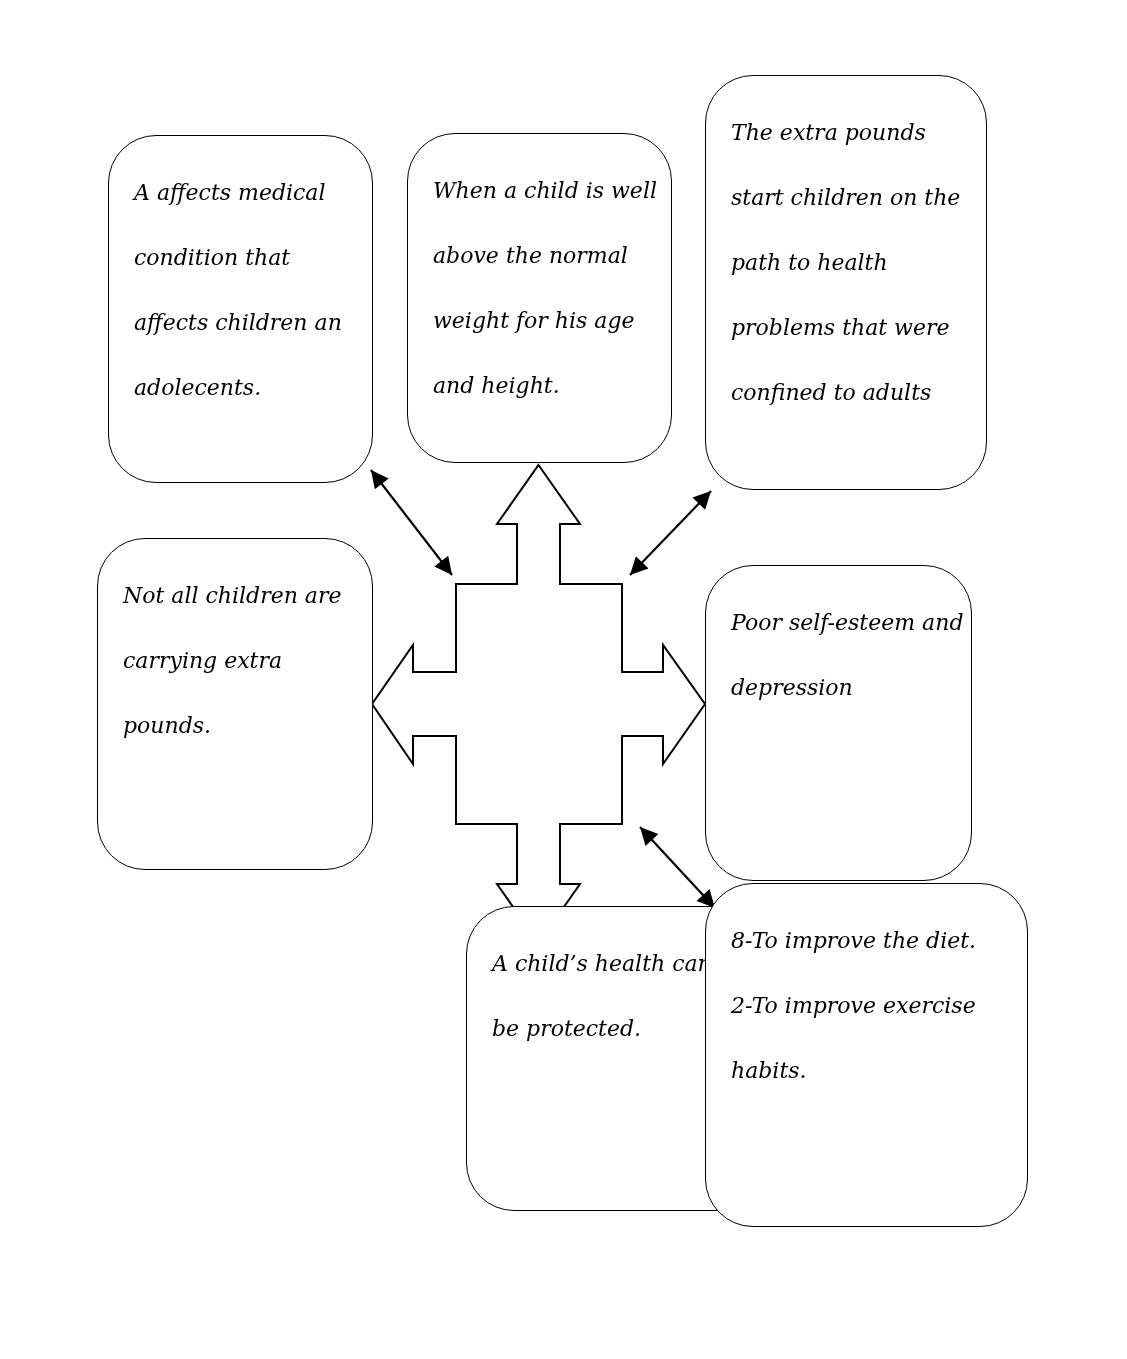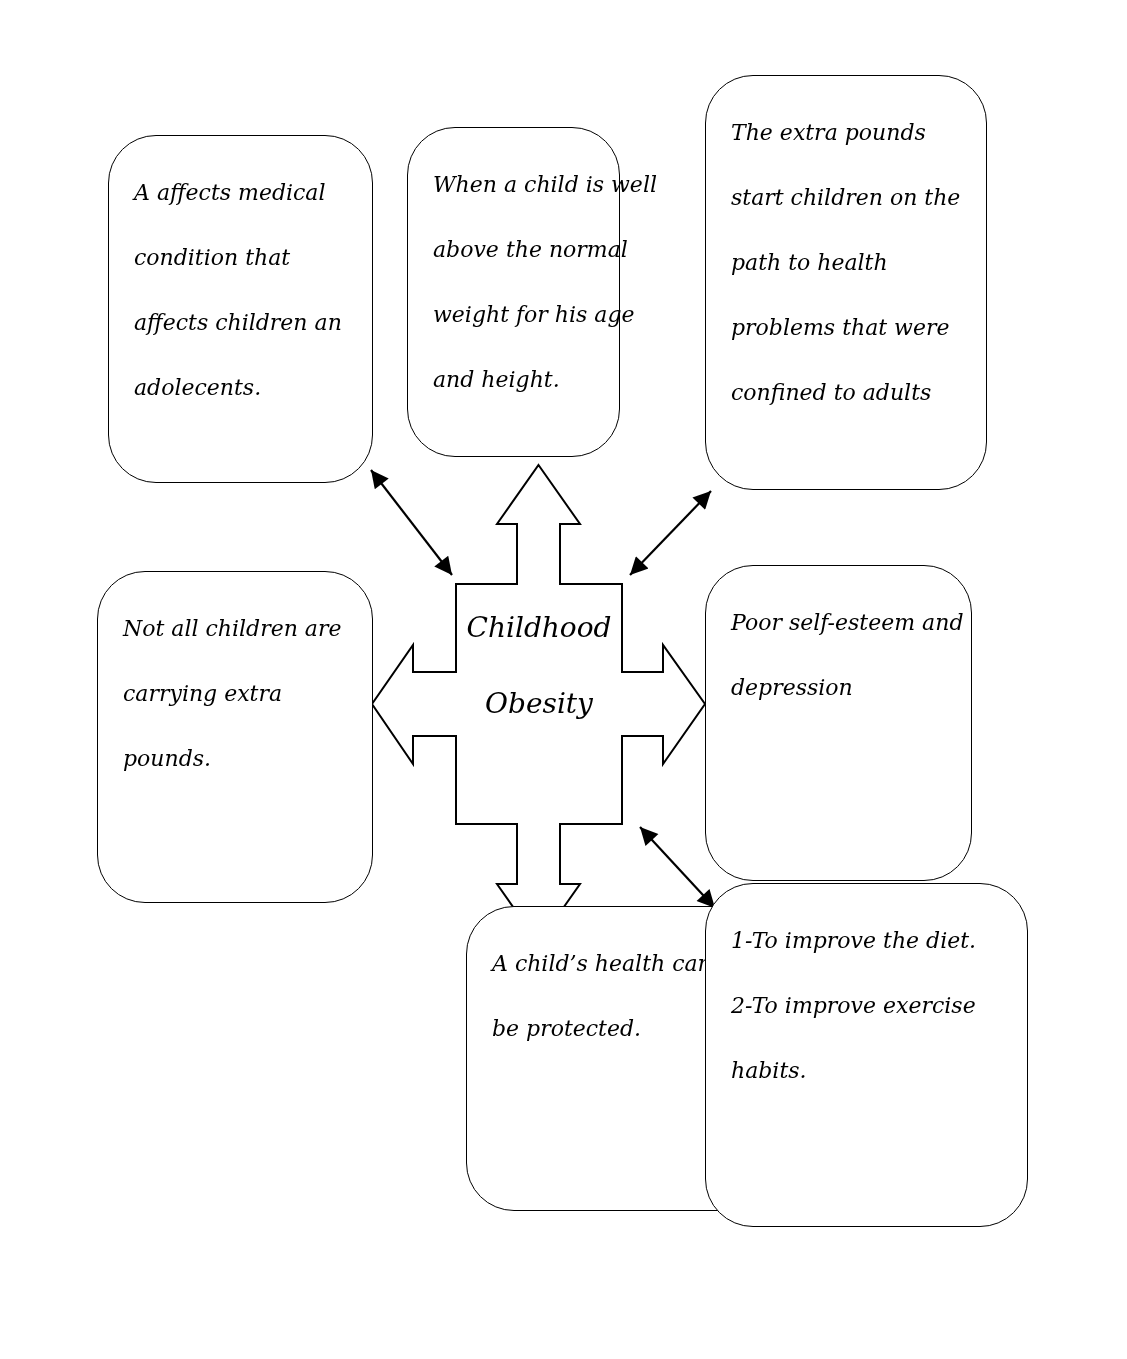--- a/index.html
+++ b/index.html
@@ -32,23 +32,23 @@
     padding: 24px 18px 28px 25px;
   }
   .node-text {
     font-style: italic;
     font-size: 22px;
     line-height: 65px;
     white-space: pre;
     color: #000000;
   }
   .node-tl { left: 108px; top: 135px; width: 265px; height: 348px; }
-  .node-tc { left: 407px; top: 127px; width: 213px; height: 330px; }
+  .node-tc { left: 407px; top: 133px; width: 265px; height: 330px; }
   .node-tr { left: 705px; top:  75px; width: 282px; height: 415px; }
-  .node-ml { left:  97px; top: 538px; width: 276px; height: 332px; margin-top: 33px; }
+  .node-ml { left:  97px; top: 538px; width: 276px; height: 332px; }
   .node-mr { left: 705px; top: 565px; width: 267px; height: 316px; }
   .node-bc { left: 422px; top: 906px; width: 305px; height: 305px; margin-left: 44px; }
   .node-br { left: 705px; top: 883px; width: 323px; height: 344px; }
   .center-label {
     position: absolute;
     left: 456px;
     top: 584px;
     width: 166px;
     height: 240px;
     display: flex;
@@ -115,21 +115,19 @@
     <div class="node-text">Poor self-esteem and
 depression</div>
   </div>
 
   <div class="node node-bc">
     <div class="node-text">A child’s health can
 be protected.</div>
   </div>
 
   <div class="node node-br">
-    <div class="node-text">1-To improve the diet.
+    <div class="node-text">8-To improve the diet.
 2-To improve exercise
 habits.</div>
   </div>
 
-  <div class="center-label">Childhood
-Obesity</div>
 
 </div>
 
 </body></html>

